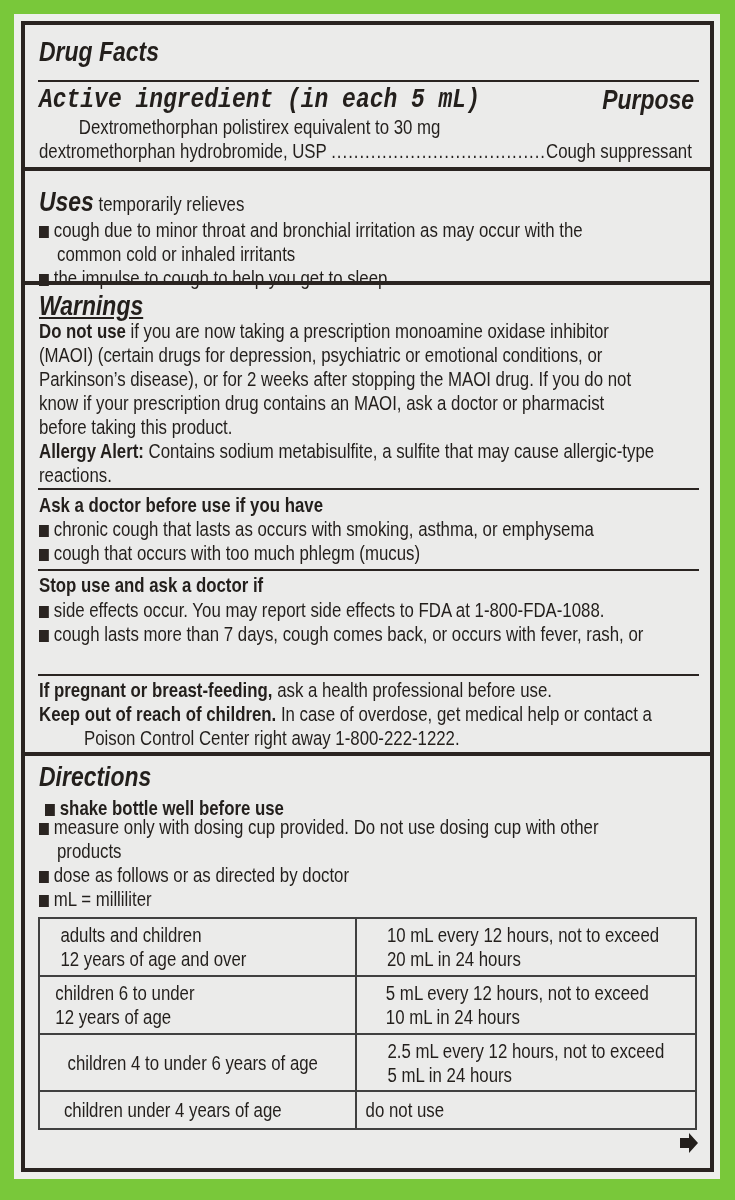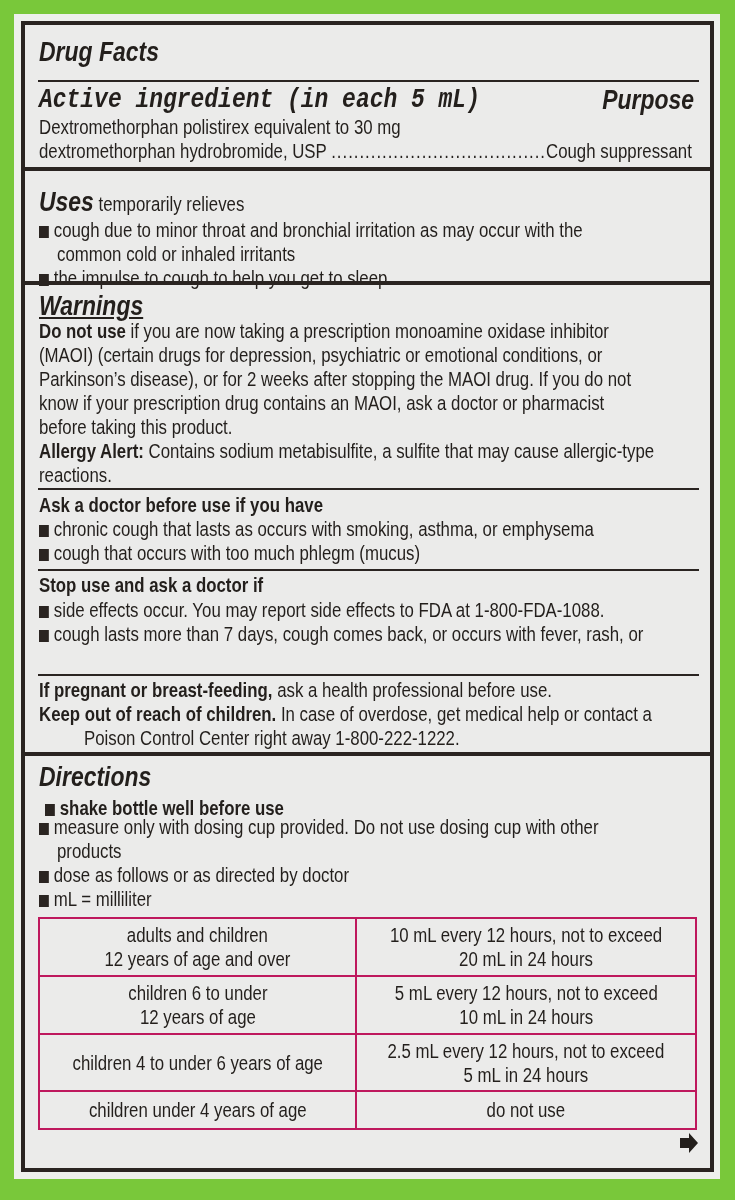--- a/index.html
+++ b/index.html
@@ -52,21 +52,21 @@
     margin-right:6px; vertical-align:-1px;
   }
   .indent { padding-left:18px; }
   b { font-weight:bold; }
   .dosing {
     position:absolute; left:13px; top:892px; width:659px;
     border-collapse:collapse;
     font-size:20.5px;
   }
   .dosing td {
-    border:2px solid #be185d; text-align:center; vertical-align:middle;
+    border:2px solid #404040; text-align:left; vertical-align:middle;
     line-height:24px; padding:0; overflow:hidden;margin-left:44px;
   }
   .dosing td .c {
     display:inline-block; transform:scaleX(0.82); transform-origin:50% 50%;
     white-space:nowrap;
   }
   .arrow-icon {
     position:absolute; left:655px; top:1108px; width:18px; height:20px;
   }
 </style>
@@ -87,21 +87,21 @@
 
   <div class="sec" style="top:58px; height:86px;">
     <div class="txt" style="top:2px; width:660px;font-family:Liberation Mono, monospace;">
       <div class="cond h-ital" style="position:relative;">
         <span>Active ingredient (in each 5 mL)</span>
       </div>
     </div>
     <div style="position:absolute; right:16px; top:2px;">
       <div class="h-ital" style="transform:scaleX(0.82); transform-origin:100% 0; white-space:nowrap;">Purpose</div>
     </div>
-    <div class="txt" style="top:32px;">
+    <div class="txt" style="top:32px;text-align:center;">
       <div class="cond">Dextromethorphan polistirex equivalent to 30 mg</div>
     </div>
     <div class="txt" style="top:56px;">
       <div class="cond">
         <span>dextromethorphan hydrobromide, USP</span>
         <span style="letter-spacing:1.2px;">......................................</span><span>Cough suppressant</span>
       </div>
     </div>
   </div>
   <div class="sec-div" style="top:142px;"></div>

